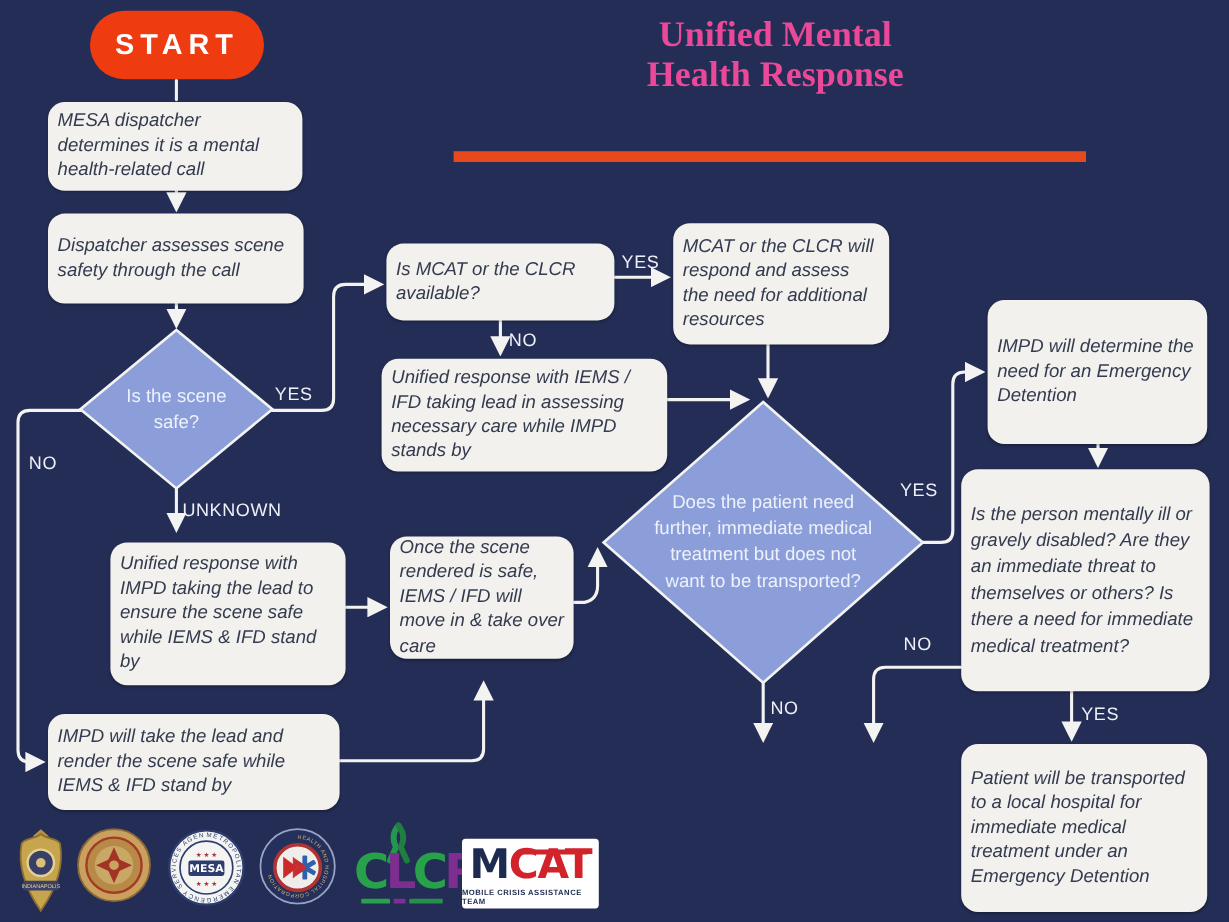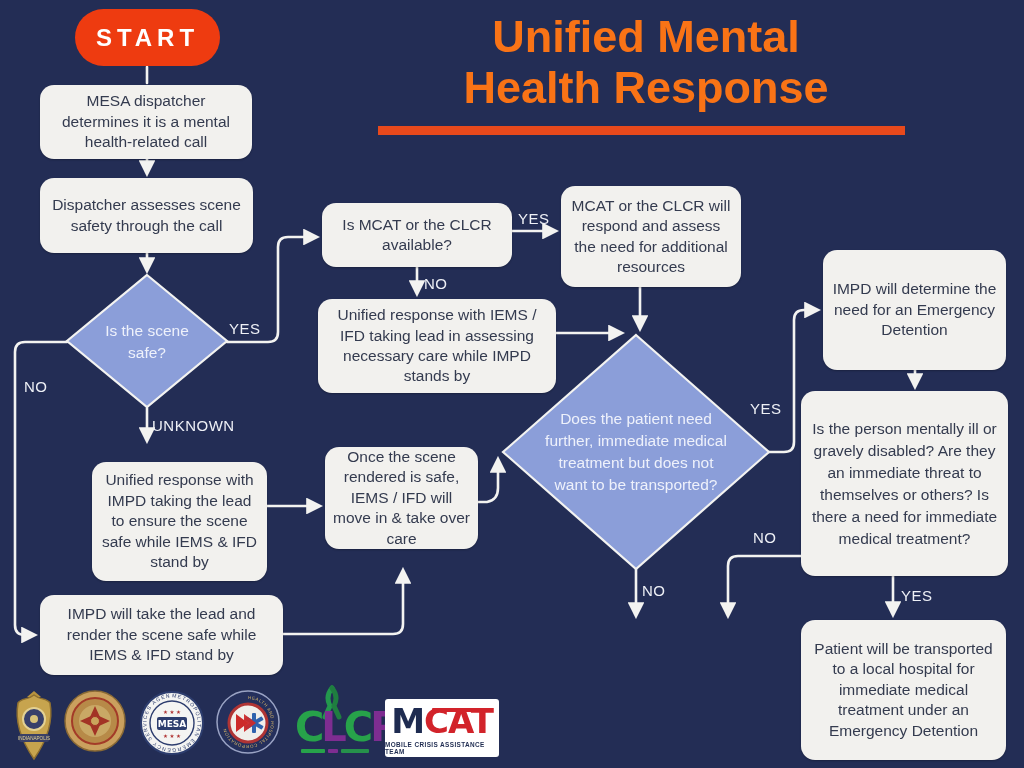--- a/index.html
+++ b/index.html
@@ -1,29 +1,29 @@
 <!DOCTYPE html>
 <html><head>
 <meta charset="utf-8">
 <style>
   html,body{margin:0;padding:0;background:#232d55;}
   .canvas{position:relative;width:1024px;height:768px;background:#232d55;overflow:hidden;
           font-family:"Liberation Sans",sans-serif;color:#343b4f;}
   .wires{position:absolute;left:0;top:0;width:1024px;height:768px;}
   .node{position:absolute;background:#f2f1ee;border-radius:14px;display:flex;align-items:center;
-        justify-content:center;text-align:center;font-size:15.5px;line-height:1.32;
-        padding:6px 8px;box-sizing:border-box;color:#343b4f;box-shadow:0 1px 2px rgba(0,0,0,.25);}
+        justify-content:center;font-size:15.5px;line-height:1.32;
+        padding:6px 8px;box-sizing:border-box;color:#343b4f;box-shadow:0 1px 2px rgba(0,0,0,.25);font-style:italic;}
   .dtext{position:absolute;display:flex;align-items:center;justify-content:center;text-align:center;
          color:#eef1fb;font-size:15.5px;line-height:1.42;}
   .flabel{position:absolute;color:#eef0f6;font-size:15px;letter-spacing:.5px;}
   .start-pill{position:absolute;left:75px;top:9px;width:145px;height:57px;background:#ee3b10;
           border-radius:29px;display:flex;align-items:center;justify-content:center;color:#fff;
           font-family:Liberation Sans, sans-serif;font-weight:800;font-size:24px;letter-spacing:5px;}
-  .title{position:absolute;left:372px;top:12px;width:548px;text-align:center;color:#f97316;
-         font-family:Liberation Sans, sans-serif;font-weight:800;font-size:45px;line-height:1.13;
+  .title{position:absolute;left:372px;top:12px;width:548px;text-align:center;color:#ec4899;
+         font-family:Liberation Serif, serif;font-weight:800;font-size:30px;line-height:1.13;
          letter-spacing:0px;}
   .title-underline{position:absolute;left:378px;top:126px;width:527px;height:9px;background:#e8491c;}
   .logo{position:absolute;}
   .clcr-letters{font-family:"DejaVu Sans",sans-serif;font-weight:800;font-size:40px;
                 letter-spacing:-3px;line-height:1;}
   .clcr-g{color:#27a24a;} .clcr-p{color:#7e2d91;}
   .clcr-bars{display:flex;gap:3px;margin-top:2px;margin-left:4px;}
   .clcr-bars span{display:block;height:4px;border-radius:1px;}
   .mcat-box{position:absolute;left:385px;top:699px;width:114px;height:58px;background:#ffffff;
             border-radius:3px;display:flex;flex-direction:column;align-items:center;
@@ -74,21 +74,21 @@
     <div>Unified Mental</div>
     <div>Health Response</div>
   </div>
   <div class="title-underline"></div>
 
   <div class="node" style="left:40px;top:85px;width:212px;height:74px;">MESA dispatcher determines it is a mental health-related call</div>
   <div class="node" style="left:40px;top:178px;width:213px;height:75px;">Dispatcher assesses scene safety through the call</div>
   <div class="node" style="left:322px;top:203px;width:190px;height:64px;">Is MCAT or the CLCR available?</div>
   <div class="node" style="left:561px;top:186px;width:180px;height:101px;">MCAT or the CLCR will respond and assess the need for additional resources</div>
   <div class="node" style="left:318px;top:299px;width:238px;height:94px;">Unified response with IEMS / IFD taking lead in assessing necessary care while IMPD stands by</div>
-  <div class="node" style="left:92px;top:462px;width:175px;height:119px;">Unified response with IMPD taking the lead to ensure the scene safe while IEMS &amp; IFD stand by</div>
+  <div class="node" style="left:92px;top:452px;width:196px;height:119px;">Unified response with IMPD taking the lead to ensure the scene safe while IEMS &amp; IFD stand by</div>
   <div class="node" style="left:325px;top:447px;width:153px;height:102px;">Once the scene rendered is safe, IEMS / IFD will move in &amp; take over care</div>
   <div class="node" style="left:40px;top:595px;width:243px;height:80px;">IMPD will take the lead and render the scene safe while IEMS &amp; IFD stand by</div>
   <div class="node" style="left:823px;top:250px;width:183px;height:120px;">IMPD will determine the need for an Emergency Detention</div>
   <div class="node" style="left:801px;top:391px;width:207px;height:185px;line-height:1.42;">Is the person mentally ill or gravely disabled? Are they an immediate threat to themselves or others? Is there a need for immediate medical treatment?</div>
   <div class="node" style="left:801px;top:620px;width:205px;height:140px;">Patient will be transported to a local hospital for immediate medical treatment under an Emergency Detention</div>
 
   <div class="dtext" style="left:92px;top:312px;width:110px;height:60px;">Is the scene safe?</div>
   <div class="dtext" style="left:543px;top:382px;width:186px;height:140px;">Does the patient need further, immediate medical treatment but does not want to be transported?</div>
 
   <div class="flabel" style="left:229px;top:320px;">YES</div>

